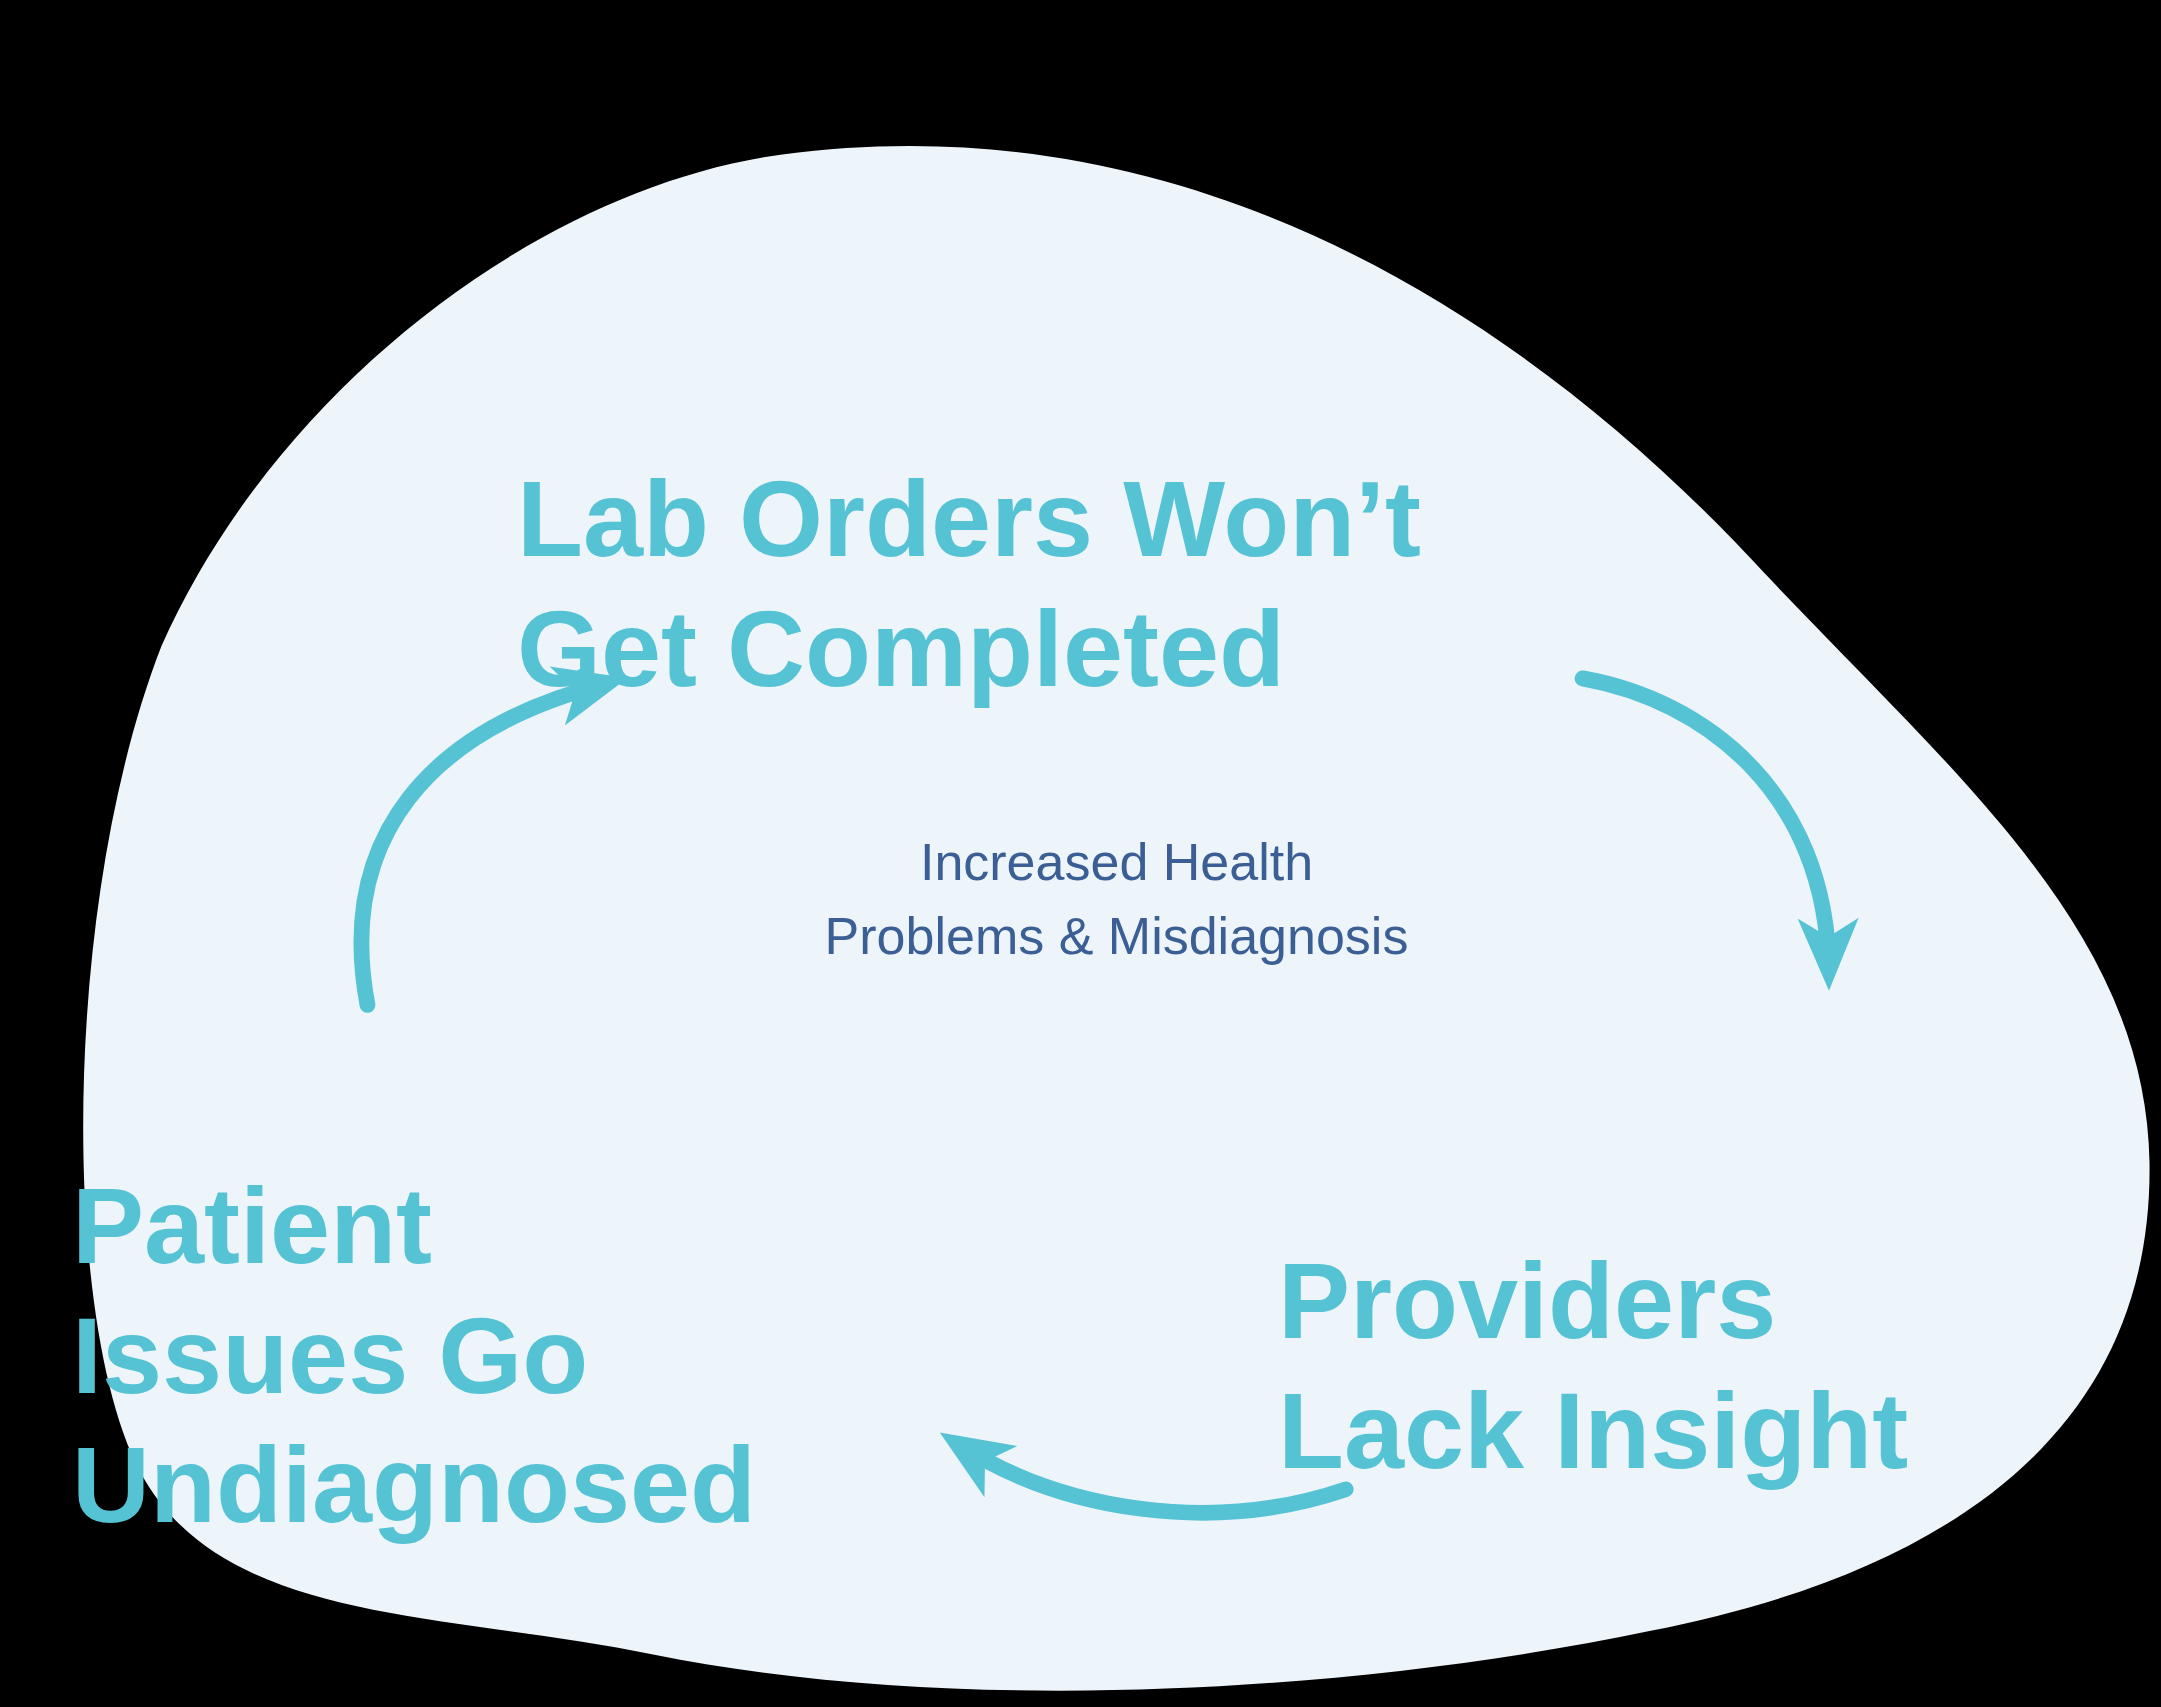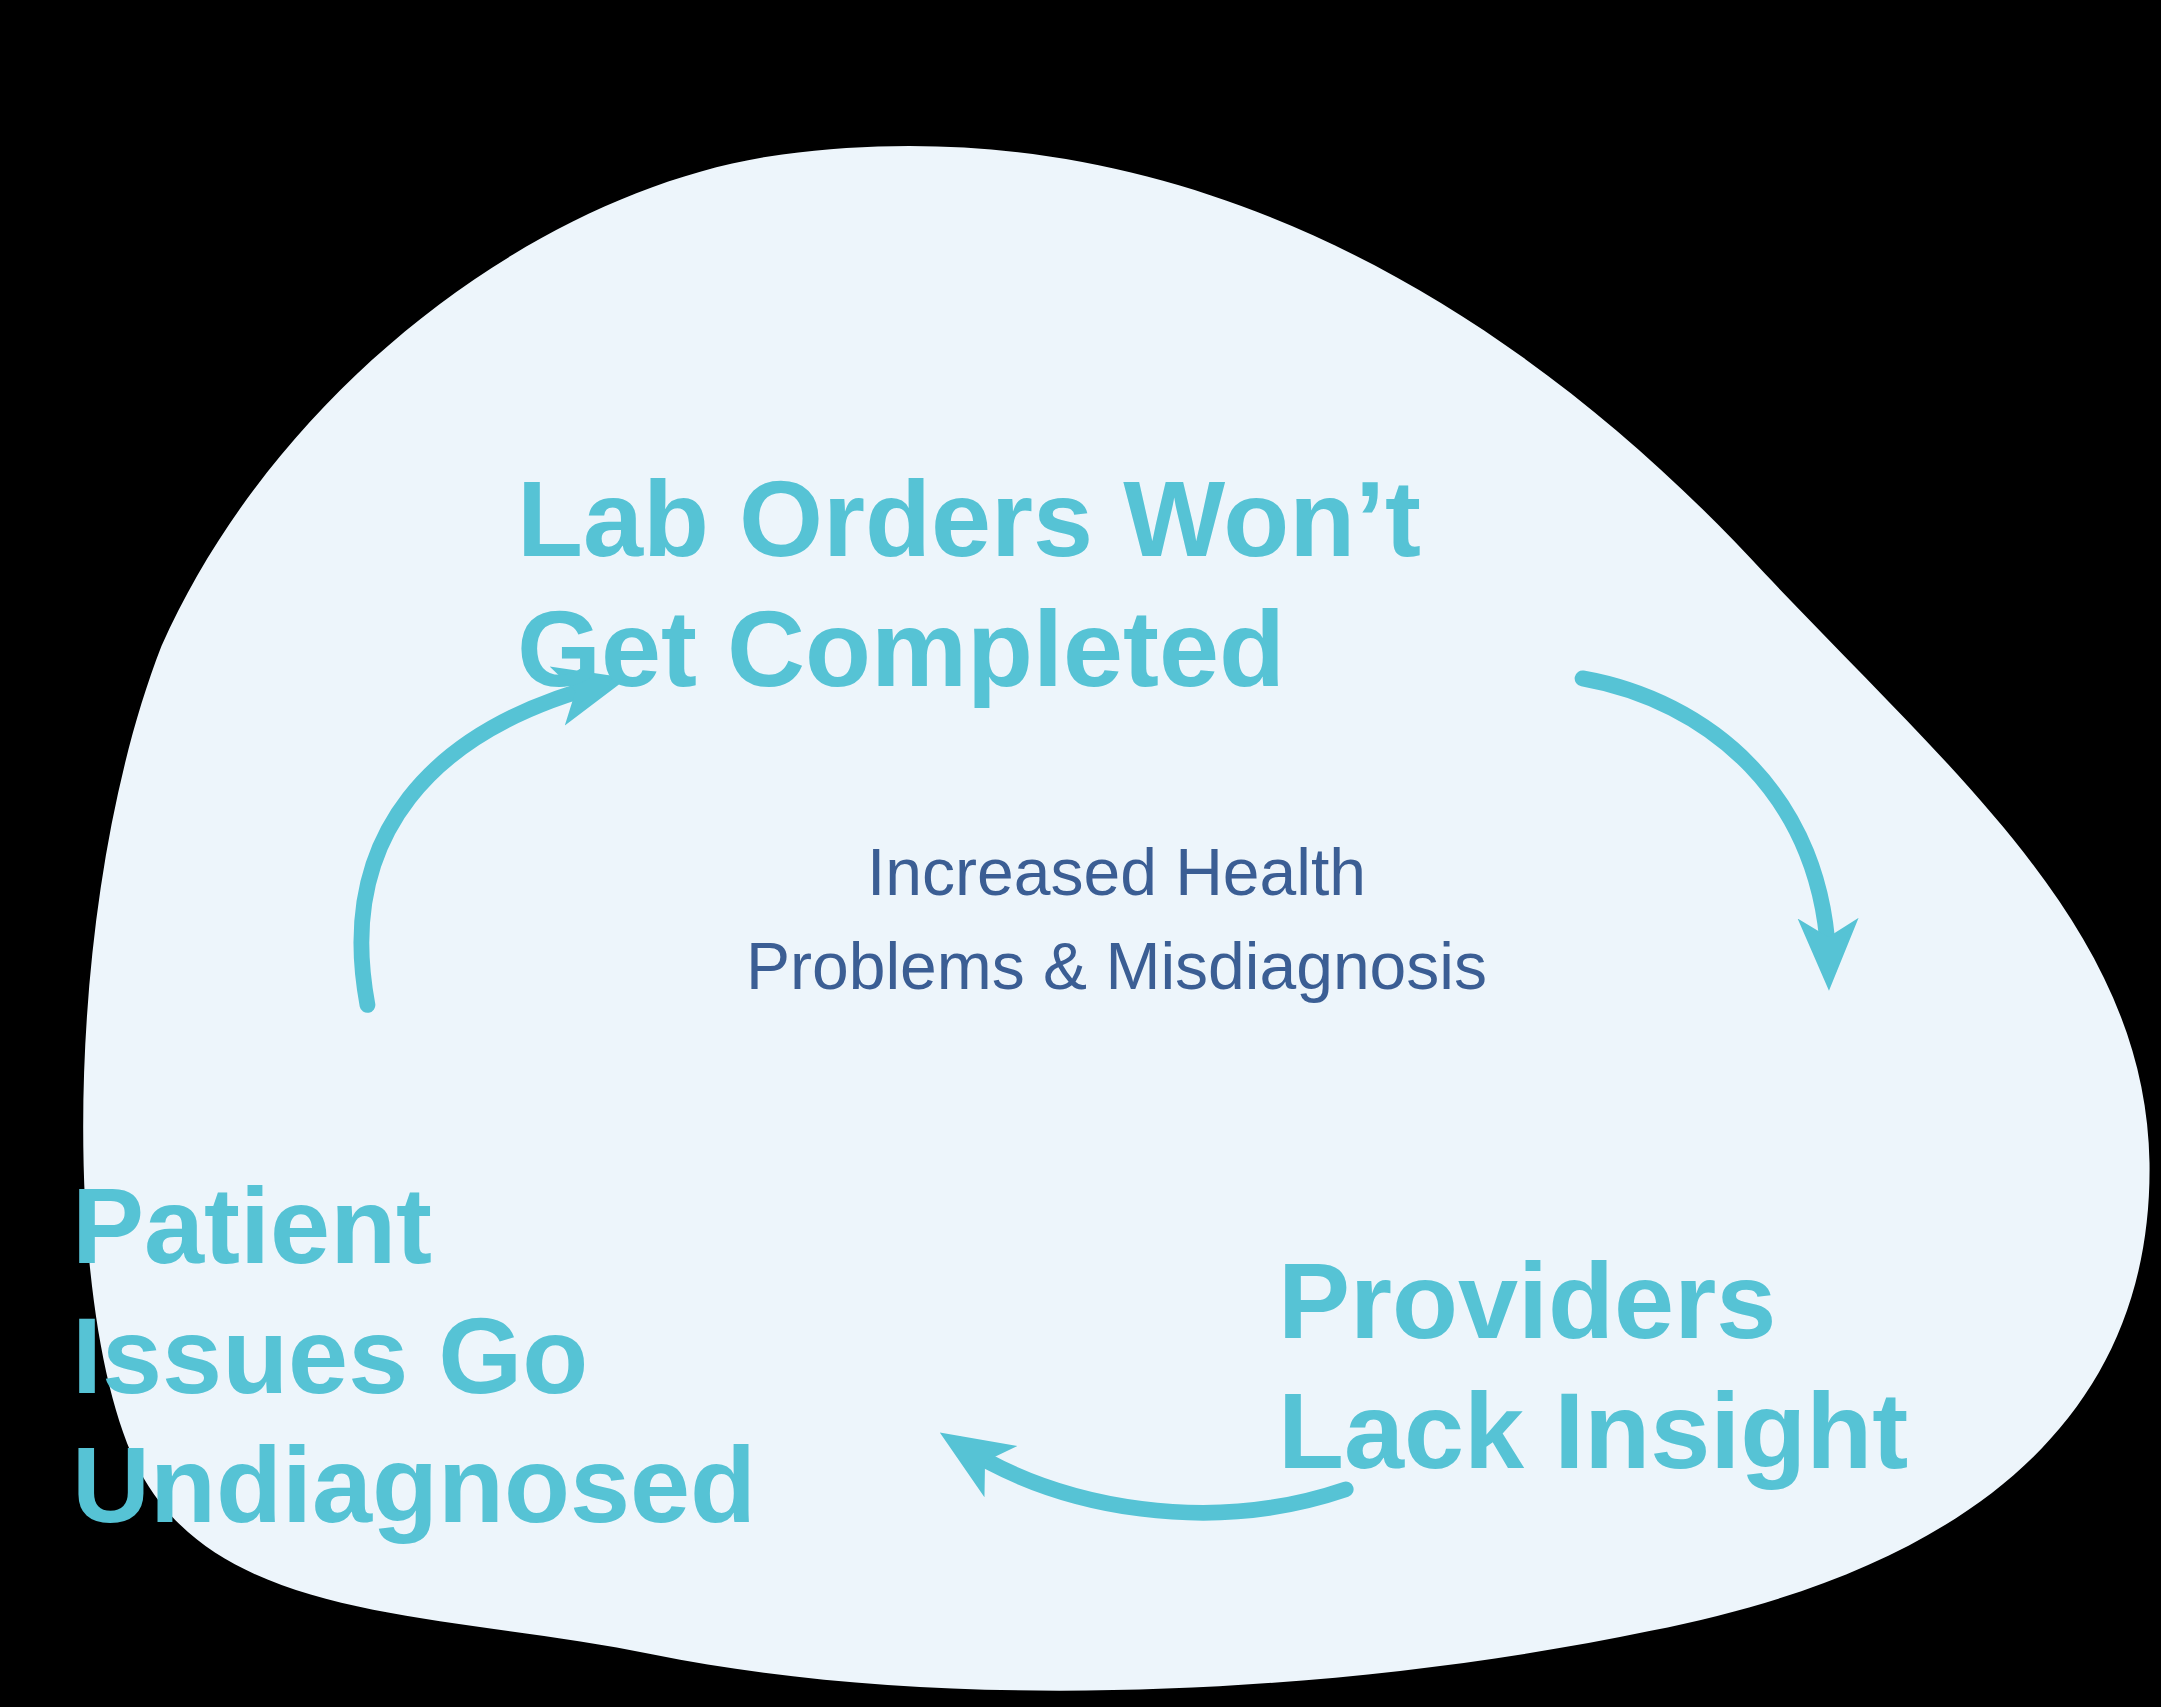--- a/index.html
+++ b/index.html
@@ -33,21 +33,21 @@
   .node-top   { left: 517px;  top: 406px;  width: 1184px; }
   .node-right { left: 1278px; top: 1188px; width: 933px; }
   .node-left  { left: 72px;  top: 1113px; width: 804px; }
   .center-text {
     position: absolute;
     left: 603px;
     top: 826px;
     width: 1027px;
     color: #3b5e94;
     font-weight: 400;
-    font-size: 66px;
+    font-size: 52px;
     line-height: 1.42;
     text-align: center;
     white-space: pre-line;
   }
 </style>
 </head>
 <body>
 
 <div class="canvas">
 

